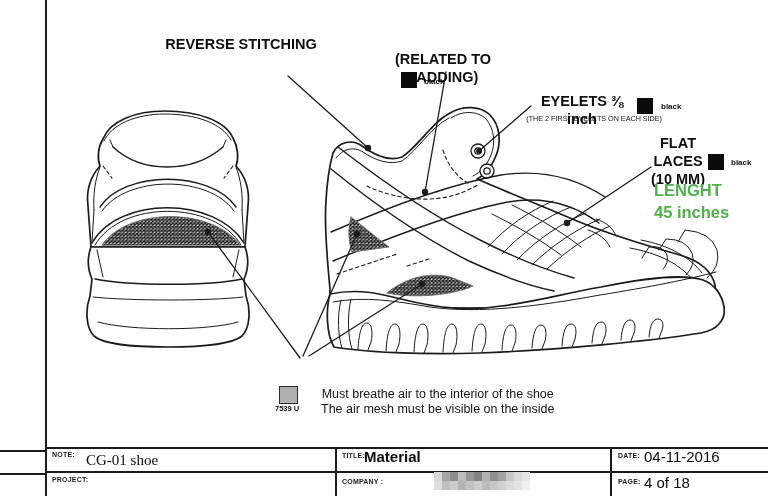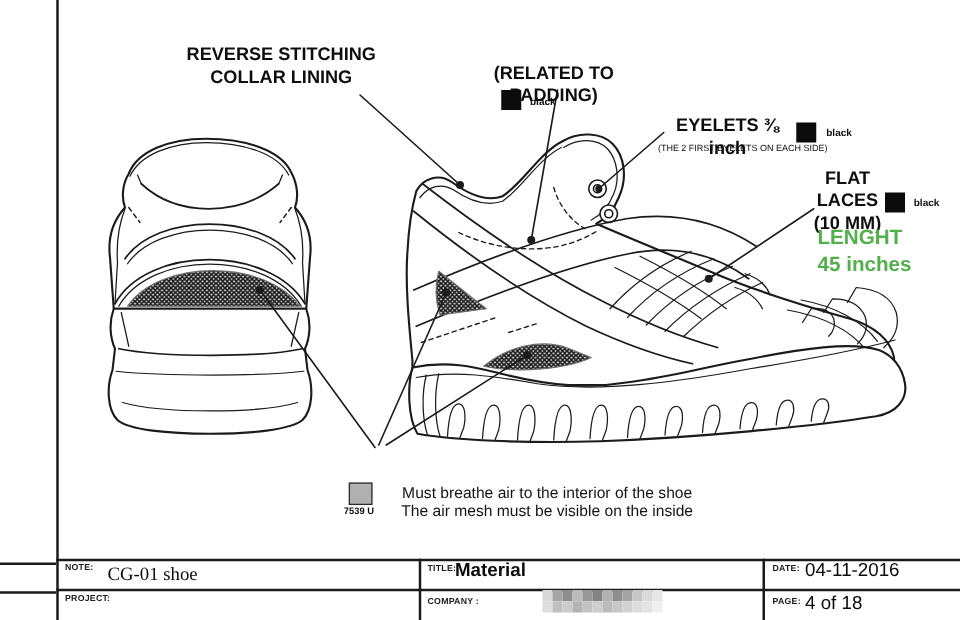--- a/index.html
+++ b/index.html
@@ -144,21 +144,21 @@
         <circle class="dot" cx="567" cy="223" r="3.2"></circle>
       <path class="lead" d="M208,232 L300,358"></path>
         <circle class="dot" cx="208" cy="232" r="3.2"></circle>
       <path class="lead" d="M357,234 L303,356"></path>
         <circle class="dot" cx="357" cy="234" r="3.2"></circle>
       <path class="lead" d="M422,284 L309,356"></path>
         <circle class="dot" cx="422" cy="284" r="3.2"></circle>
     </g>
   </svg>
 
-  <div class="lbl" style="left:142px;top:36px;width:166px;"><span>REVERSE STITCHING</span><br><span>COLLAR LINING</span></div>
+  <div class="lbl" style="left:158px;top:36px;width:166px;"><span>REVERSE STITCHING</span><br></div>
 
   <div class="lbl" style="left:360px;top:33px;width:166px;"><br><span>(RELATED TO PADDING)</span></div>
   <div class="swatch" style="left:401px;top:72px;"></div>
   <div class="swlbl" style="left:424px;top:77px;">black</div>
 
   <div class="lbl" style="left:524px;top:75px;width:116px;"><br><span>EYELETS ⅜ inch</span></div>
   <div class="swatch" style="left:637px;top:98px;"></div>
   <div class="swlbl" style="left:661px;top:102px;">black</div>
   <div class="subnote" style="left:504px;top:114px;width:158px;">(THE 2 FIRST EYELETS ON EACH SIDE)</div>
 

